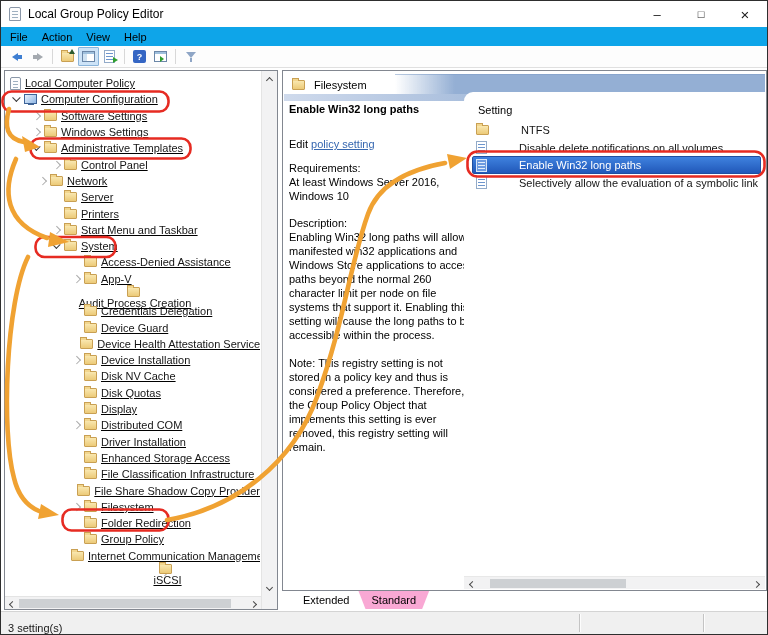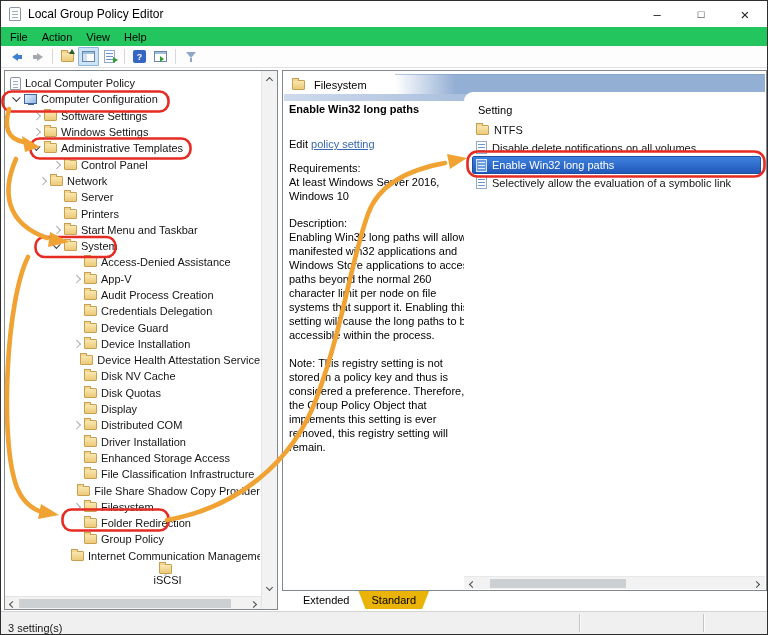--- a/index.html
+++ b/index.html
@@ -7,21 +7,21 @@
   .window{position:relative;width:768px;height:635px;background:#fff;border:1px solid #2e2e2e;overflow:hidden;font-size:11px;color:#000;}
 
   
   .titlebar{height:26px;display:flex;align-items:center;background:#fff;}
   .app-icon{margin-left:8px;}
   .title-text{margin-left:7px;font-size:12px;}
   .win-controls{margin-left:auto;display:flex;height:100%;}
   .win-btn{width:44px;display:flex;align-items:center;justify-content:center;font-size:13px;color:#1a1a1a;}
 
   
-  .menubar{height:19px;display:flex;align-items:center;padding-left:2px;background:#22c55e;}
+  .menubar{height:19px;display:flex;align-items:center;padding-left:2px;background:#0ea5e9;}
   .menu-item{padding:0 7px;}
   .toolbar{height:22px;display:flex;align-items:center;padding-left:5px;background:#fdfdfd;border-bottom:1px solid #e0e0e0;}
   .tb-btn{width:21px;height:19px;display:flex;align-items:center;justify-content:center;position:relative;}
   .tb-btn.pressed{background:#cde3f7;border:1px solid #8ab4da;border-radius:1px;}
   .tsep{width:1px;height:15px;background:#d8d8d8;margin:0 4px;}
   .arr{display:flex;align-items:center;}
   .arr .tri-l{width:0;height:0;border-top:4px solid transparent;border-bottom:4px solid transparent;border-right:6px solid #3f7fd2;}
   .arr .tail{width:4px;height:4px;background:#3f7fd2;}
   .arr.gray .tri-r{width:0;height:0;border-top:4px solid transparent;border-bottom:4px solid transparent;border-left:6px solid #a4a9af;}
   .arr.gray .tail{background:#a4a9af;}
@@ -56,21 +56,21 @@
   .cv::before{content:'';position:absolute;width:4px;height:4px;border-right:1.4px solid currentColor;border-top:1.4px solid currentColor;left:4px;top:5px;}
   .cv-r::before{transform:rotate(45deg);}
   .cv-d::before{transform:rotate(135deg);top:3px;}
   .cv-l::before{transform:rotate(225deg);}
   .cv-u::before{transform:rotate(-45deg);top:6px;}
 
   
   .main{position:relative;height:543px;background:#fff;}
 
   .tree-pane{position:absolute;left:3px;top:2px;width:274px;height:540px;border:1px solid #828790;background:#fff;}
-  .tree-rows{position:absolute;left:1px;top:1px;right:17px;bottom:14px;overflow:hidden;padding-top:3px;}
+  .tree-rows{position:absolute;left:1px;top:1px;right:17px;bottom:14px;overflow:hidden;padding-top:3px;text-decoration:underline;}
   .tree-row{height:16.3px;display:flex;align-items:center;white-space:nowrap;}
   .chev{width:13px;height:16px;position:relative;}
   .chev.collapsed{color:#a9a9a9;}
   .chev.expanded{color:#3a3a3a;}
   .chev.collapsed::before,.chev.expanded::before{content:'';position:absolute;width:4.5px;height:4.5px;border-right:1.4px solid currentColor;border-top:1.4px solid currentColor;left:3px;top:5px;}
   .chev.collapsed::before{transform:rotate(45deg);}
   .chev.expanded::before{transform:rotate(135deg);top:4px;}
   .tlabel{margin-left:4px;color:#151515;}
 
   
@@ -89,30 +89,30 @@
   .details{position:absolute;left:6px;top:31px;width:186px;line-height:14px;}
   .dt-title{font-weight:bold;margin-bottom:21px;}
   .dt-edit{margin-bottom:10px;}
   .dt-edit a{color:#3667b0;text-decoration:underline;}
   .dt-req{margin-bottom:13px;}
   .dt-desc p{margin:0 0 14px 0;}
 
   .setbox{position:absolute;left:181px;top:21px;right:1px;bottom:1px;background:#fff;border-top-left-radius:9px;z-index:2;}
   .sheader{position:absolute;left:14px;top:12px;}
   .srows{position:absolute;left:0;top:29px;right:0;}
-  .srow{height:17.7px;display:flex;align-items:center;padding-left:12px;white-space:nowrap;position:relative;}
+  .srow{height:17.7px;display:flex;align-items:center;padding-left:12px;white-space:nowrap;position:relative;gap:27px;}
   .srow .ticon{margin-right:5px;position:relative;z-index:1;}
   .srow .slabel{position:relative;z-index:1;color:#151515;}
   .srow.selected .slabel{color:#fff;}
   .srow.selected .sbg{position:absolute;left:8px;right:4px;top:0;bottom:0;background:linear-gradient(180deg,#3f82df,#2158b9);border:1px solid #1e4fa0;border-radius:2px;}
   .set-hscroll{position:absolute;left:0;right:0;bottom:0;height:13px;background:#f2f2f3;border-top:1px solid #e8e8e8;}
 
   
   .tabrow{height:19px;display:flex;align-items:flex-start;padding-left:8px;background:transparent;}
-  .tab{height:18px;line-height:18px;padding:0 13px;font-size:11px;clip-path:polygon(0 0,100% 0,calc(100% - 7px) 100%,7px 100%);background:#eab308;filter:drop-shadow(0 0 1px #969696);margin-right:-4px;}
+  .tab{height:18px;line-height:18px;padding:0 13px;font-size:11px;clip-path:polygon(0 0,100% 0,calc(100% - 7px) 100%,7px 100%);background:#f9a8d4;filter:drop-shadow(0 0 1px #969696);margin-right:-4px;}
   .tab.active{background:#fff;}
 
   
   .statusbar{height:23px;background:#f0f0f0;border-top:1px solid #d4d4d4;position:relative;display:flex;align-items:flex-end;}
   .status-text{margin-left:7px;color:#1a1a1a;}
   .st-sep{position:absolute;top:2px;bottom:2px;width:0;border-left:1px solid #c4c4c4;border-right:1px solid #fdfdfd;}
 
   
   .overlay{position:absolute;left:0;top:0;width:768px;height:635px;pointer-events:none;z-index:40;}
 </style>
@@ -244,44 +244,44 @@
           <div class="tree-row" style="padding-left: 65px;">
             <span class="chev "></span>
             <span class="ticon folder"></span>
             <span class="tlabel">Access-Denied Assistance</span>
           </div>
           <div class="tree-row" style="padding-left: 65px;">
             <span class="chev collapsed"></span>
             <span class="ticon folder"></span>
             <span class="tlabel">App-V</span>
           </div>
-          <div class="tree-row" style="padding-left: 65px;">
+          <div class="tree-row" style=" flex-direction: column;">
             <span class="chev "></span>
             <span class="ticon folder"></span>
             <span class="tlabel">Audit Process Creation</span>
           </div>
           <div class="tree-row" style="padding-left: 65px;">
             <span class="chev "></span>
             <span class="ticon folder"></span>
             <span class="tlabel">Credentials Delegation</span>
           </div>
           <div class="tree-row" style="padding-left: 65px;">
             <span class="chev "></span>
             <span class="ticon folder"></span>
             <span class="tlabel">Device Guard</span>
           </div>
           <div class="tree-row" style="padding-left: 65px;">
+            <span class="chev "></span>
+            <span class="ticon folder"></span>
+            <span class="tlabel">Device Health Attestation Service</span>
+          </div>
+          <div class="tree-row" style="padding-left: 65px;">
             <span class="chev collapsed"></span>
             <span class="ticon folder"></span>
             <span class="tlabel">Device Installation</span>
-          </div>
-          <div class="tree-row" style="padding-left: 65px;">
-            <span class="chev "></span>
-            <span class="ticon folder"></span>
-            <span class="tlabel">Device Health Attestation Service</span>
           </div>
           <div class="tree-row" style="padding-left: 65px;">
             <span class="chev "></span>
             <span class="ticon folder"></span>
             <span class="tlabel">Disk NV Cache</span>
           </div>
           <div class="tree-row" style="padding-left: 65px;">
             <span class="chev "></span>
             <span class="ticon folder"></span>
             <span class="tlabel">Disk Quotas</span>

